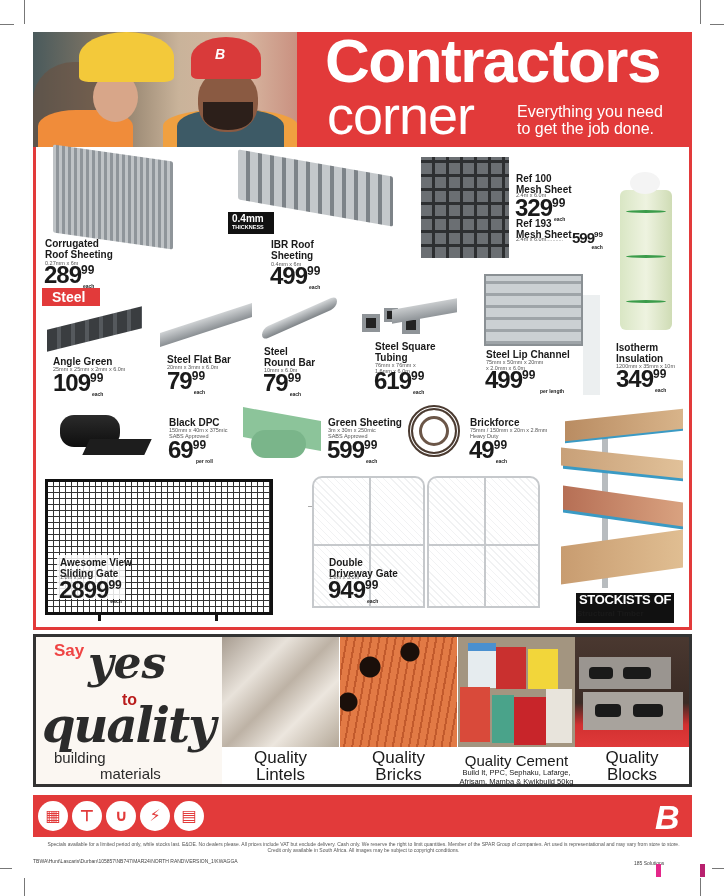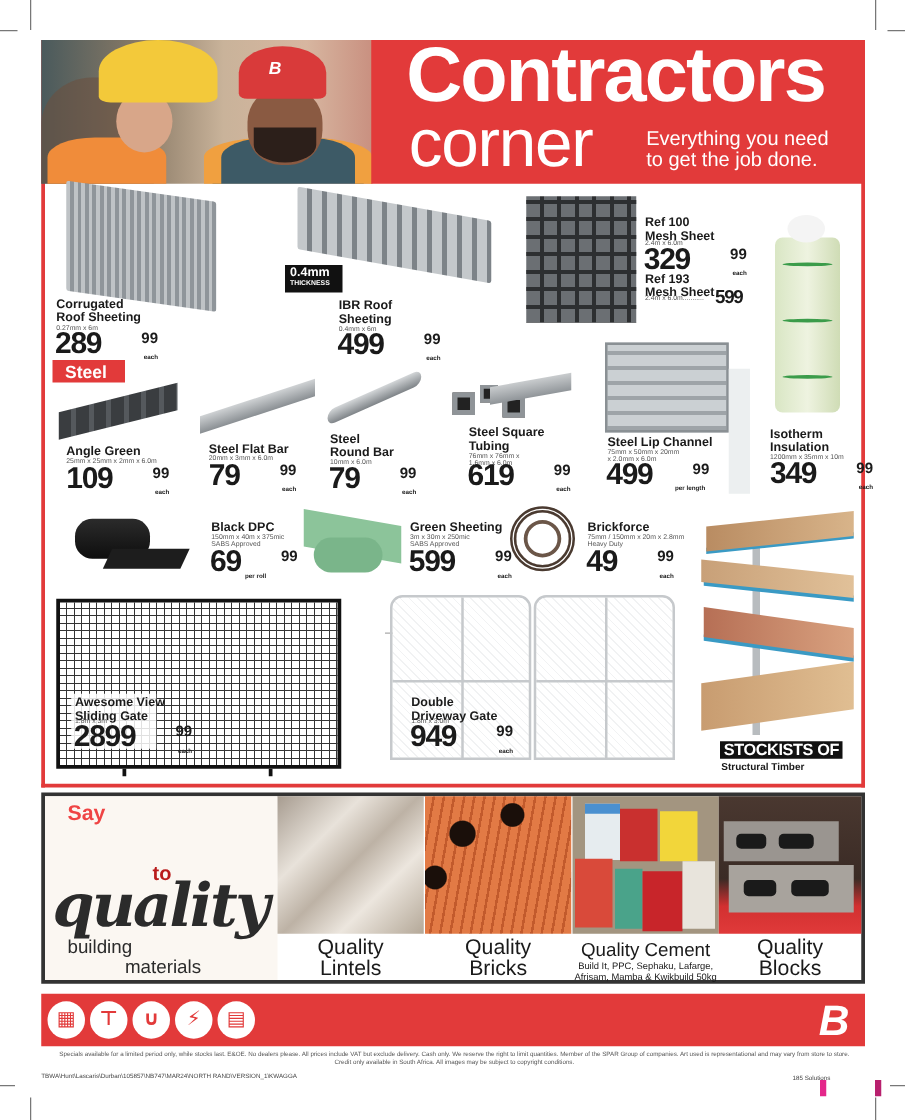--- a/index.html
+++ b/index.html
@@ -29,21 +29,21 @@
   .img { position: absolute; }
   .sheet { background: repeating-linear-gradient(90deg, #bfc3c6 0 3px, #8f959a 3px 6px); border-radius: 2px; }
   .mesh { background:
       repeating-linear-gradient(0deg, transparent 0 11px, #2d2f31 11px 14px),
       repeating-linear-gradient(90deg, #6b6f73 0 11px, #2d2f31 11px 14px); }
 
   .pname { position: absolute; font-weight: bold; font-size: 10px; line-height: 11px; color: #1a1a1a; }
   .pspec { position: absolute; font-size: 5.5px; line-height: 6px; color: #555; }
   .price { position: absolute; font-weight: bold; color: #1a1a1a; line-height: 1; letter-spacing: -1px; font-family: "Liberation Sans", sans-serif; }
   .price .big { font-size: 24px; }
-  .price .cents { font-size: 12px; vertical-align: top; position: relative; top: 1px; letter-spacing: 0; padding-left: 32px; }
+  .price .cents { font-size: 12px; vertical-align: top; position: relative; top: 1px; letter-spacing: 0; }
   .price .unit { position: absolute; font-size: 5px; font-weight: bold; letter-spacing: 0; }
 
   .badge-dark { position: absolute; background: #111; color: #fff; font-weight: bold; }
   .steel-tag { position: absolute; left: 42px; top: 288px; width: 58px; height: 18px; background: #e23a3a; color: #fff; font-weight: bold; font-size: 14px; padding-left: 10px; line-height: 18px; }
 
   
   .quality-box { position: absolute; left: 33px; top: 634px; width: 659px; height: 153px; border: 3px solid #333; background: #fff; }
   .q-tile { position: absolute; top: 637px; height: 110px; }
   .q-label { position: absolute; font-size: 17px; line-height: 17px; text-align: center; color: #1a1a1a; }
   .q-sub { position: absolute; font-size: 7.5px; line-height: 9px; text-align: center; color: #1a1a1a; }
@@ -262,21 +262,21 @@
 <div class="img" style="left:557px;top:410px;width:128px;height:180px;">
   <div class="abs" style="left:45px;top:10px;width:6px;height:168px;background:#b8bcbf;"></div>
   <div class="abs" style="left:8px;top:22px;width:118px;height:5px;background:#3a9ac4;transform:skewY(-6deg);"></div>
   <div class="abs" style="left:8px;top:5px;width:118px;height:20px;background:linear-gradient(90deg,#b98c62,#d8b48a);transform:skewY(-6deg);"></div>
   <div class="abs" style="left:6px;top:60px;width:120px;height:5px;background:#3a9ac4;transform:skewY(6deg);"></div>
   <div class="abs" style="left:4px;top:44px;width:122px;height:18px;background:linear-gradient(90deg,#c8a078,#e1c199);transform:skewY(6deg);"></div>
   <div class="abs" style="left:6px;top:106px;width:120px;height:5px;background:#3a9ac4;transform:skewY(8deg);"></div>
   <div class="abs" style="left:6px;top:84px;width:120px;height:24px;background:linear-gradient(90deg,#b66f55,#d9a280);transform:skewY(8deg);"></div>
   <div class="abs" style="left:4px;top:128px;width:122px;height:38px;background:linear-gradient(90deg,#c89c70,#e0be92);transform:skewY(-8deg);"></div>
 </div>
-<div class="badge-dark" style="left:576px;top:593px;width:98px;height:14px;font-size:13px;line-height:14px;padding-left:3px;letter-spacing:-0.3px;">STOCKISTS OF</div>
+<div class="badge-dark" style="left:576px;top:593px;width:98px;height:30px;font-size:13px;line-height:14px;padding-left:3px;letter-spacing:-0.3px;">STOCKISTS OF</div>
 <div class="pname" style="left:577px;top:608px;font-size:8px;">Structural Timber</div>
 
 <div class="img" style="left:45px;top:479px;width:228px;height:136px;border:3px solid #111;background:
   repeating-linear-gradient(0deg,transparent 0 5px,#333 5px 6px),
   repeating-linear-gradient(90deg,#fff 0 5px,#333 5px 6px);">
 </div>
 <div class="abs" style="left:98px;top:615px;width:3px;height:6px;background:#111;"></div>
 <div class="abs" style="left:215px;top:615px;width:3px;height:6px;background:#111;"></div>
 <div class="abs" style="left:57px;top:555px;width:68px;height:44px;background:rgba(255,255,255,0.85);"></div>
 <div class="pname" style="left:60px;top:557px;">
@@ -307,20 +307,21 @@
 <div class="pspec" style="left:329px;top:574px;">1.8m x 3.0m</div>
 <div class="price" style="left:328px;top:578px;">
   <span class="big">949</span><span class="cents">99</span>
   <span class="unit" style="right:0;bottom:-2px;">each</span>
 </div>
 
 <div class="quality-box"></div>
 
 <div class="abs" style="left:36px;top:637px;width:186px;height:147px;background:#fbf7f2;">
   <div class="abs" style="left:18px;top:4px;font-size:17px;font-weight:bold;color:#ef4444;">Say</div>
+  <div class="script" style="left:52px;top:4px;font-size:44px;line-height:44px;">yes</div>
   <div class="abs" style="left:86px;top:54px;font-size:16px;font-weight:bold;color:#b91c1c;">to</div>
   <div class="script" style="left:6px;top:64px;font-size:48px;line-height:48px;letter-spacing:-2px;">quality</div>
   <div class="abs" style="left:18px;top:112px;font-size:15px;color:#2b2b2b;">building</div>
   <div class="abs" style="left:34px;top:128px;font-size:15px;color:#2b2b2b;margin-left:30px;">materials</div>
 </div>
 
 <div class="q-tile" style="left:222px;width:117px;background:linear-gradient(135deg,#a79c90 0%,#e8e2da 30%,#bdb2a5 50%,#ece6de 70%,#b4a898 100%);"></div>
 <div class="q-label" style="left:222px;top:749px;width:117px;">
   <div>Quality</div>
     <div>Lintels</div>

